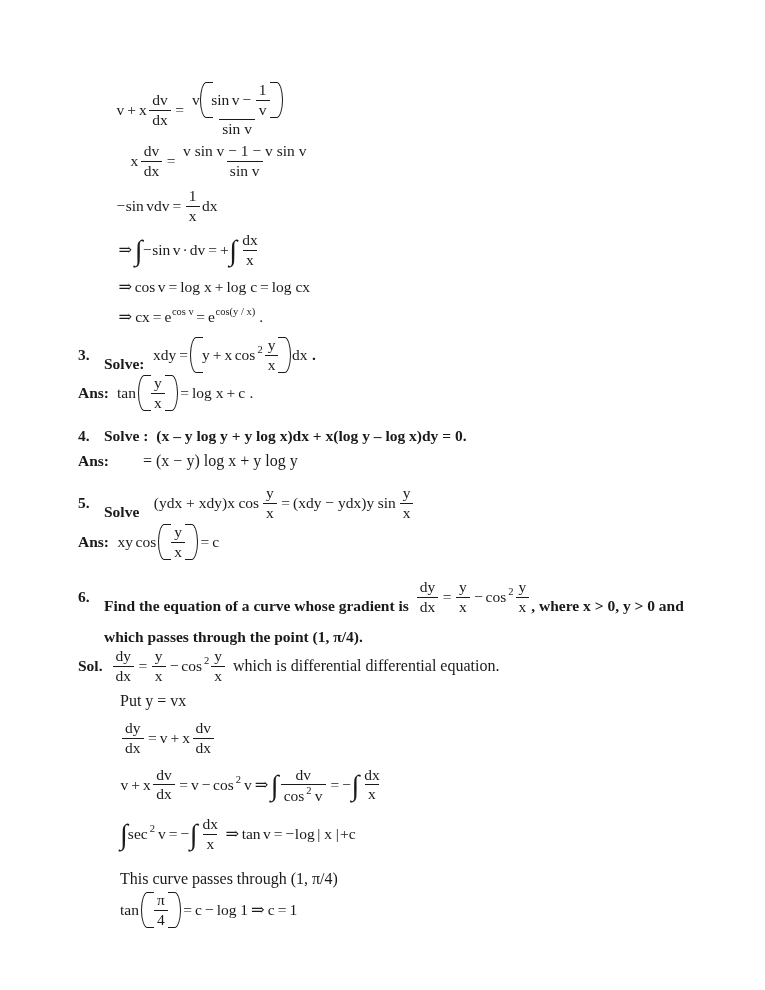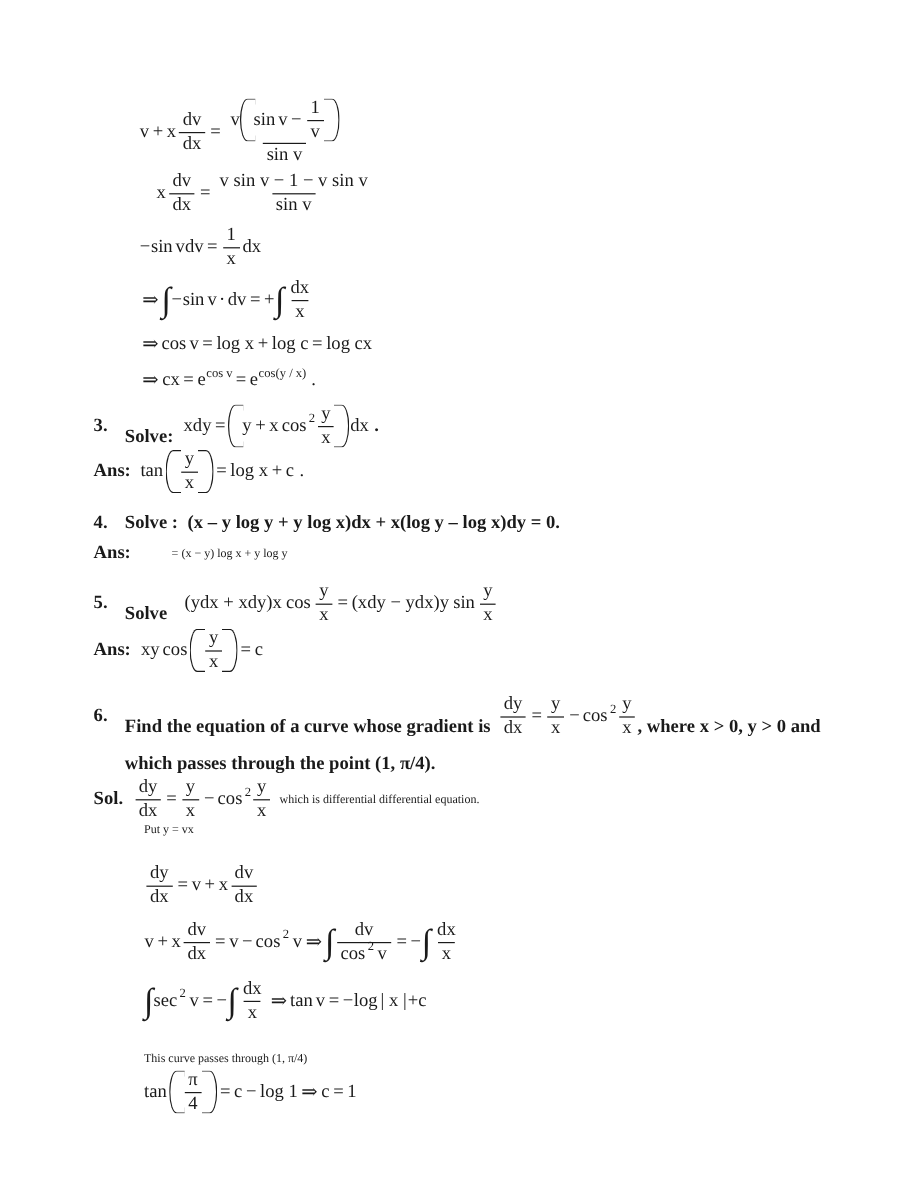--- a/index.html
+++ b/index.html
@@ -117,21 +117,21 @@
     font-weight: bold;
     font-size: 15.5px;
     flex: 0 0 auto;
     padding-right: 8px;
   }
   .bold-txt {
     font-weight: bold;
     font-size: 15.5px;
   }
   .plain-txt {
-    font-size: 10px;
+    font-size: 16px;
   }
   .item-body { display: flex; align-items: flex-end; flex-wrap: nowrap; }
 </style>
 </head>
 <body>
 
 <div class="page">
   <div class="content">
 
     <div style="padding-left:38px;">
@@ -403,21 +403,21 @@
         <span class="fn">cos</span>
         <span class="sup">2</span>
         <span class="frac">
           <span class="num">y</span>
           <span class="den">x</span>
         </span>
       </span>
       <span class="plain-txt" style="padding-left:6px;">which is differential differential equation.</span>
     </div>
 
-    <div class="num-item" style="height:30px;padding-left:42px;">
+    <div class="num-item" style="height:30px;align-items:center;padding-left:42px;">
       <span class="plain-txt">Put y = vx</span>
     </div>
 
     <div class="num-item" style="height:44px;align-items:center;padding-left:42px;">
       <span class="math">
         <span class="frac">
           <span class="num">dy</span>
           <span class="den">dx</span>
         </span>
         <span class="op">=</span>

